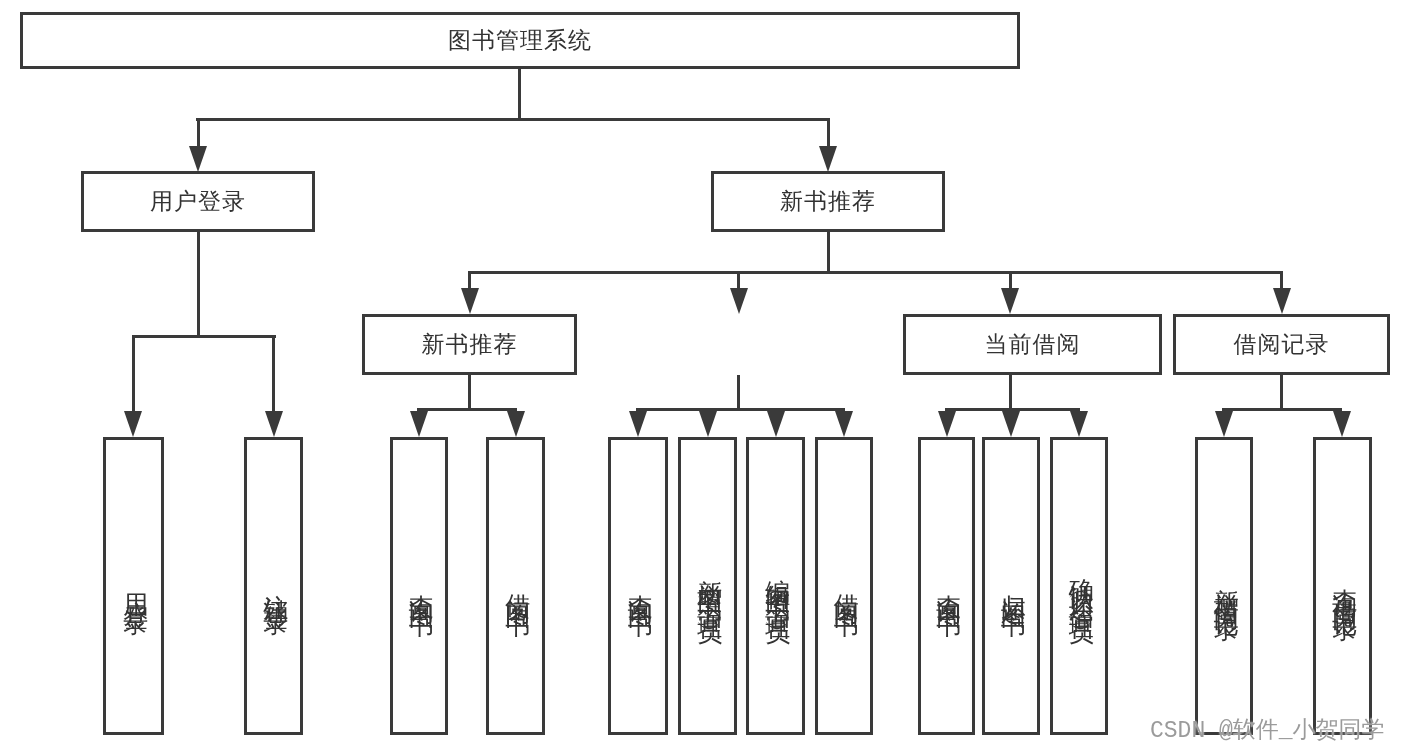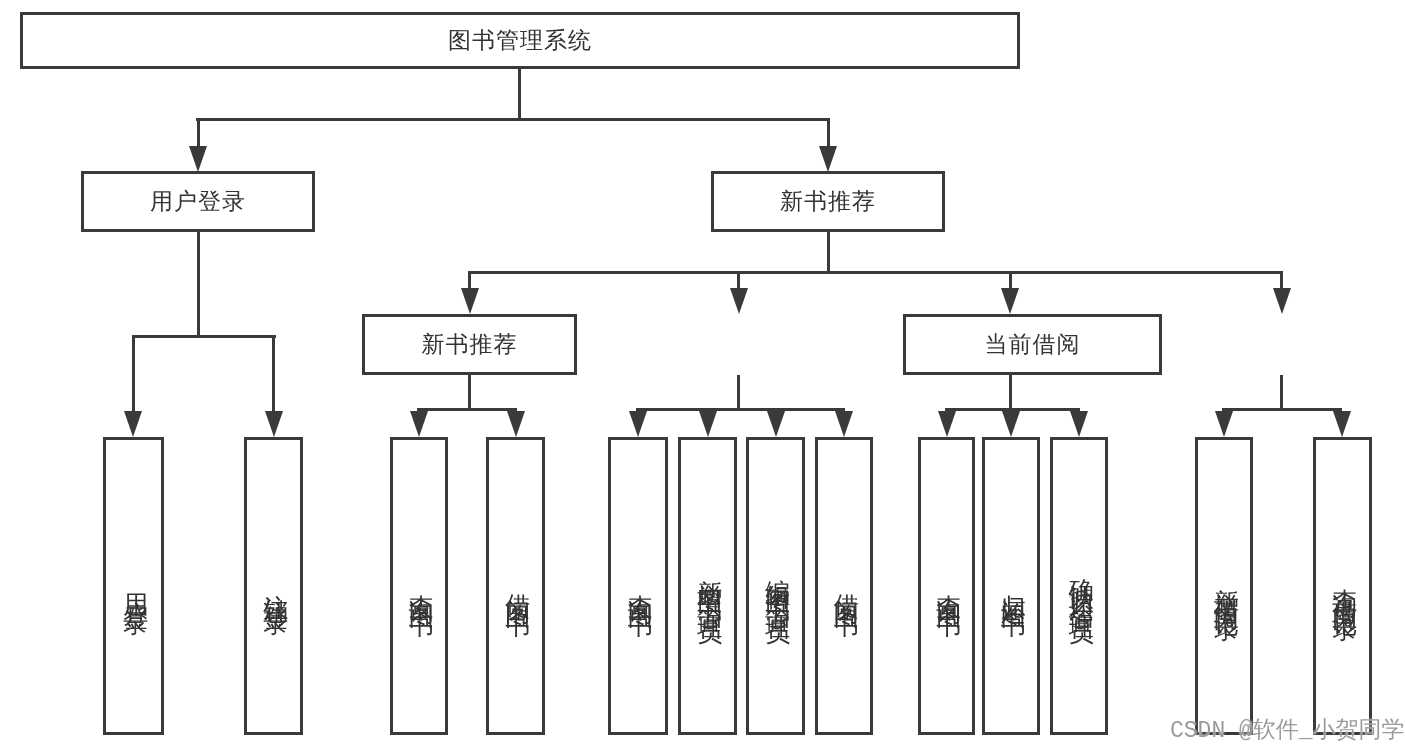--- a/index.html
+++ b/index.html
@@ -24,21 +24,20 @@
   .hl { position:absolute; height:3px; background:#3a3a3a; }
   .tri {
     position:absolute; width:0; height:0;
     border-left:9px solid transparent; border-right:9px solid transparent;
     border-top:26px solid #3a3a3a;
   }
   .watermark {
     position:absolute; left:1150px; top:714px; z-index:5;
     font-size:23px; color:#9b9b9b; white-space:nowrap;
     text-shadow:0 0 2px #ffffff;
-    margin-left:20px;
   }
 </style>
 </head>
 <body>
 
 <div class="canvas">
 
   <div class="box hbox" style="left:20px; top:12px; width:1000px; height:57px;">
     <span>图书管理系统</span>
   </div>
@@ -73,20 +72,23 @@
   <div class="vl" style="left:1009px; top:271px; height:20px;"></div>
   <div class="tri" style="left:1001px; top:288px;"></div>
   <div class="vl" style="left:1280px; top:271px; height:20px;"></div>
   <div class="tri" style="left:1273px; top:288px;"></div>
 
   <div class="box hbox" style="left:362px; top:314px; width:215px; height:61px;">
     <span>新书推荐</span>
   </div>
   <div class="box hbox" style="left:903px; top:314px; width:259px; height:61px;">
     <span>当前借阅</span>
+  </div>
+  <div class="box hbox" style="left:1173px; top:314px; width:217px; height:61px;">
+    <span>借阅记录</span>
   </div>
 
   <div class="vl" style="left:468px; top:375px; height:36px;"></div>
   <div class="vl" style="left:737px; top:375px; height:36px;"></div>
   <div class="vl" style="left:1009px; top:375px; height:36px;"></div>
   <div class="vl" style="left:1280px; top:375px; height:36px;"></div>
 
   <div class="hl" style="left:417px; top:408px; width:100px;"></div>
   <div class="hl" style="left:636px; top:408px; width:209px;"></div>
   <div class="hl" style="left:945px; top:408px; width:135px;"></div>

